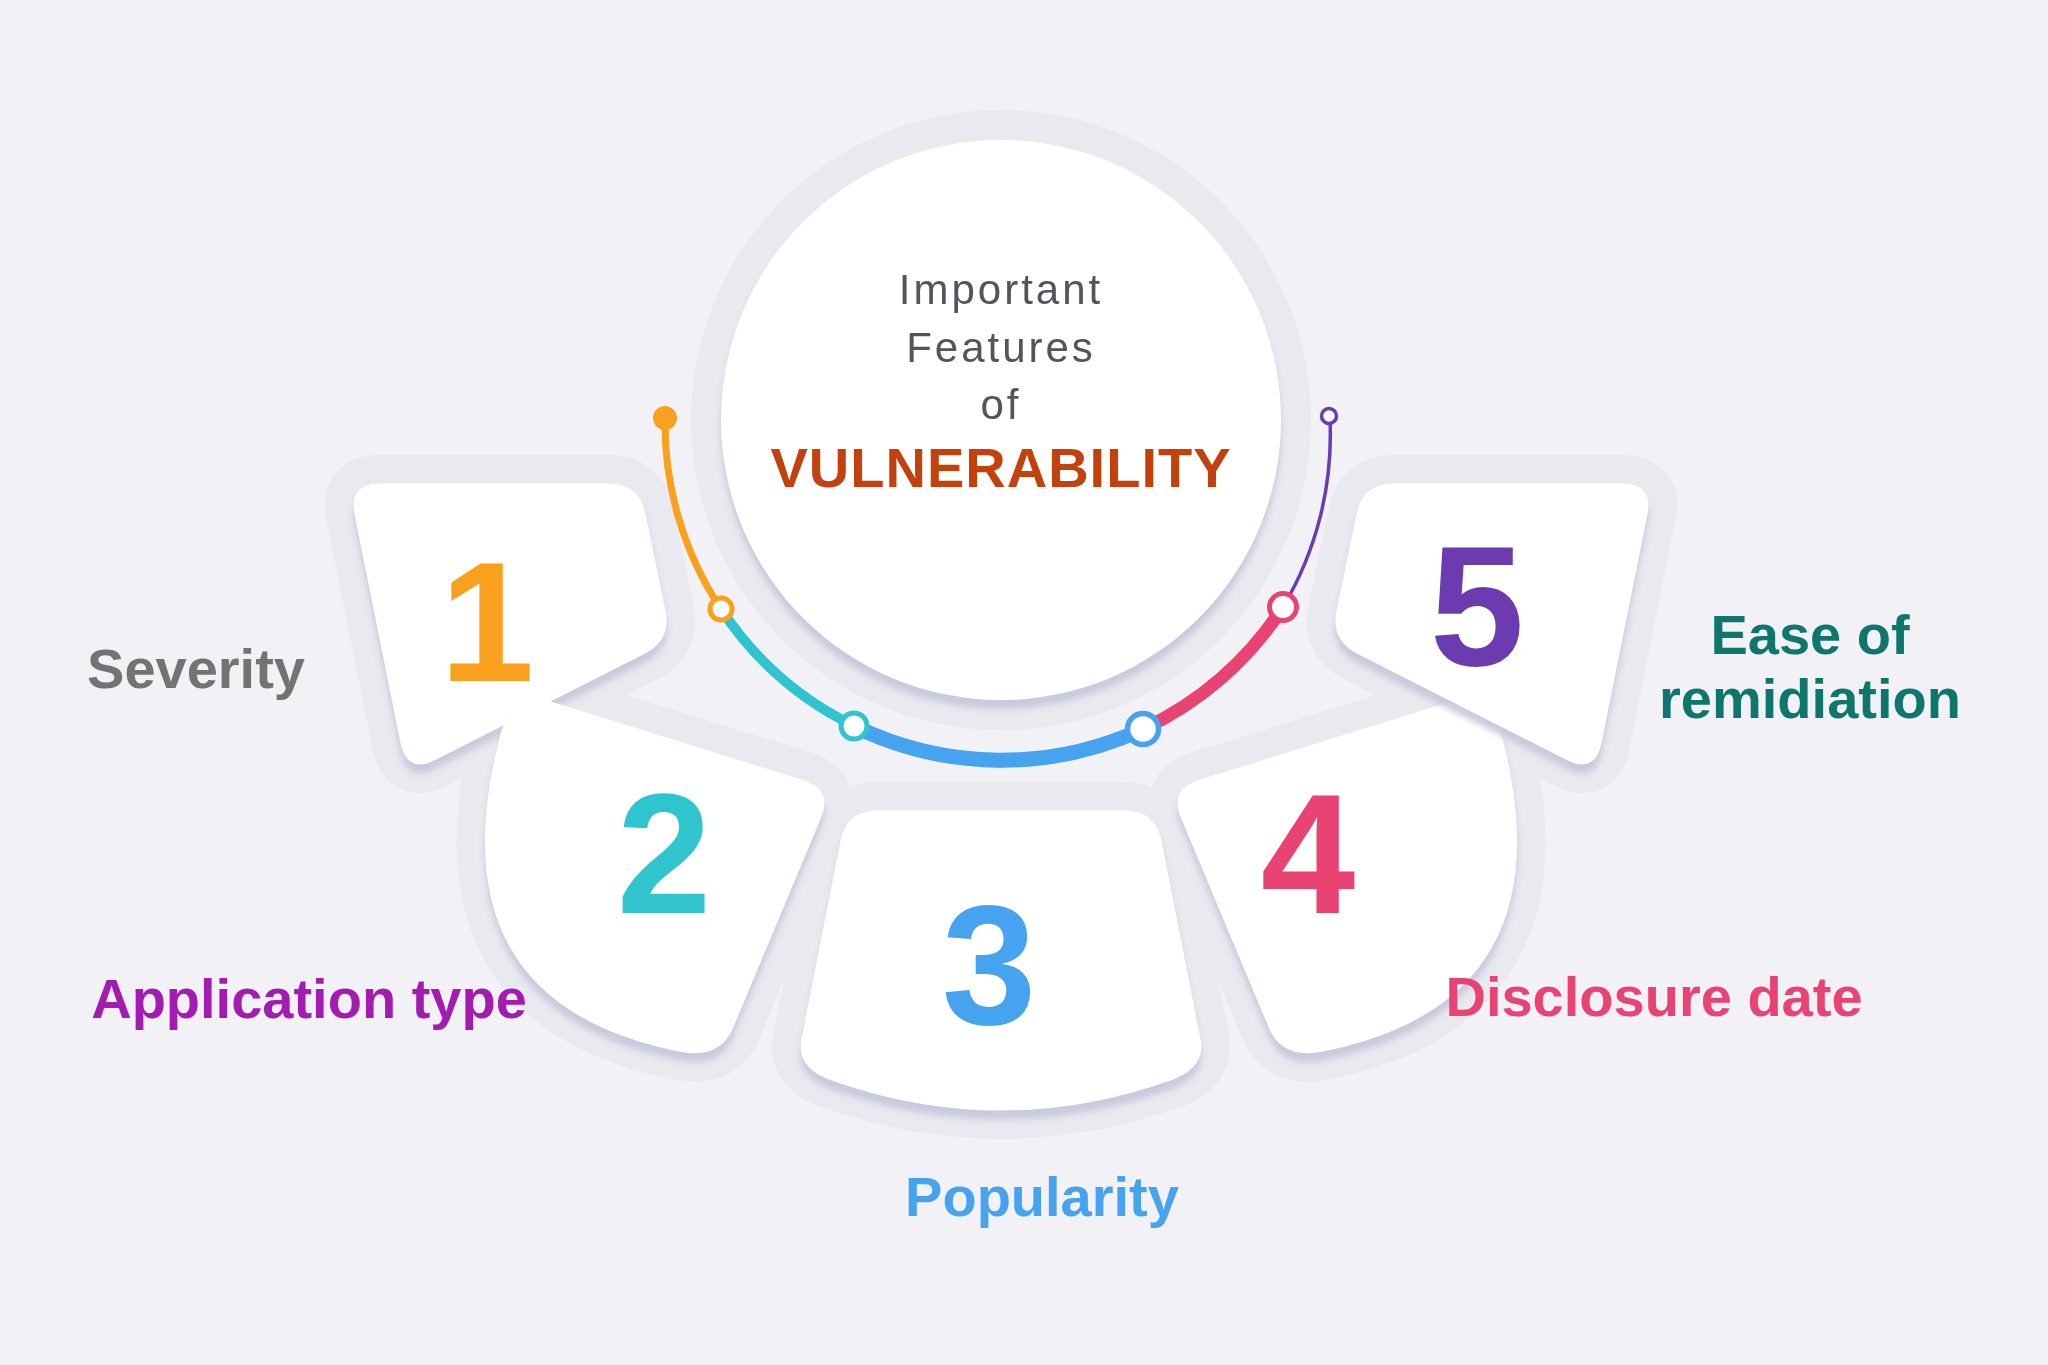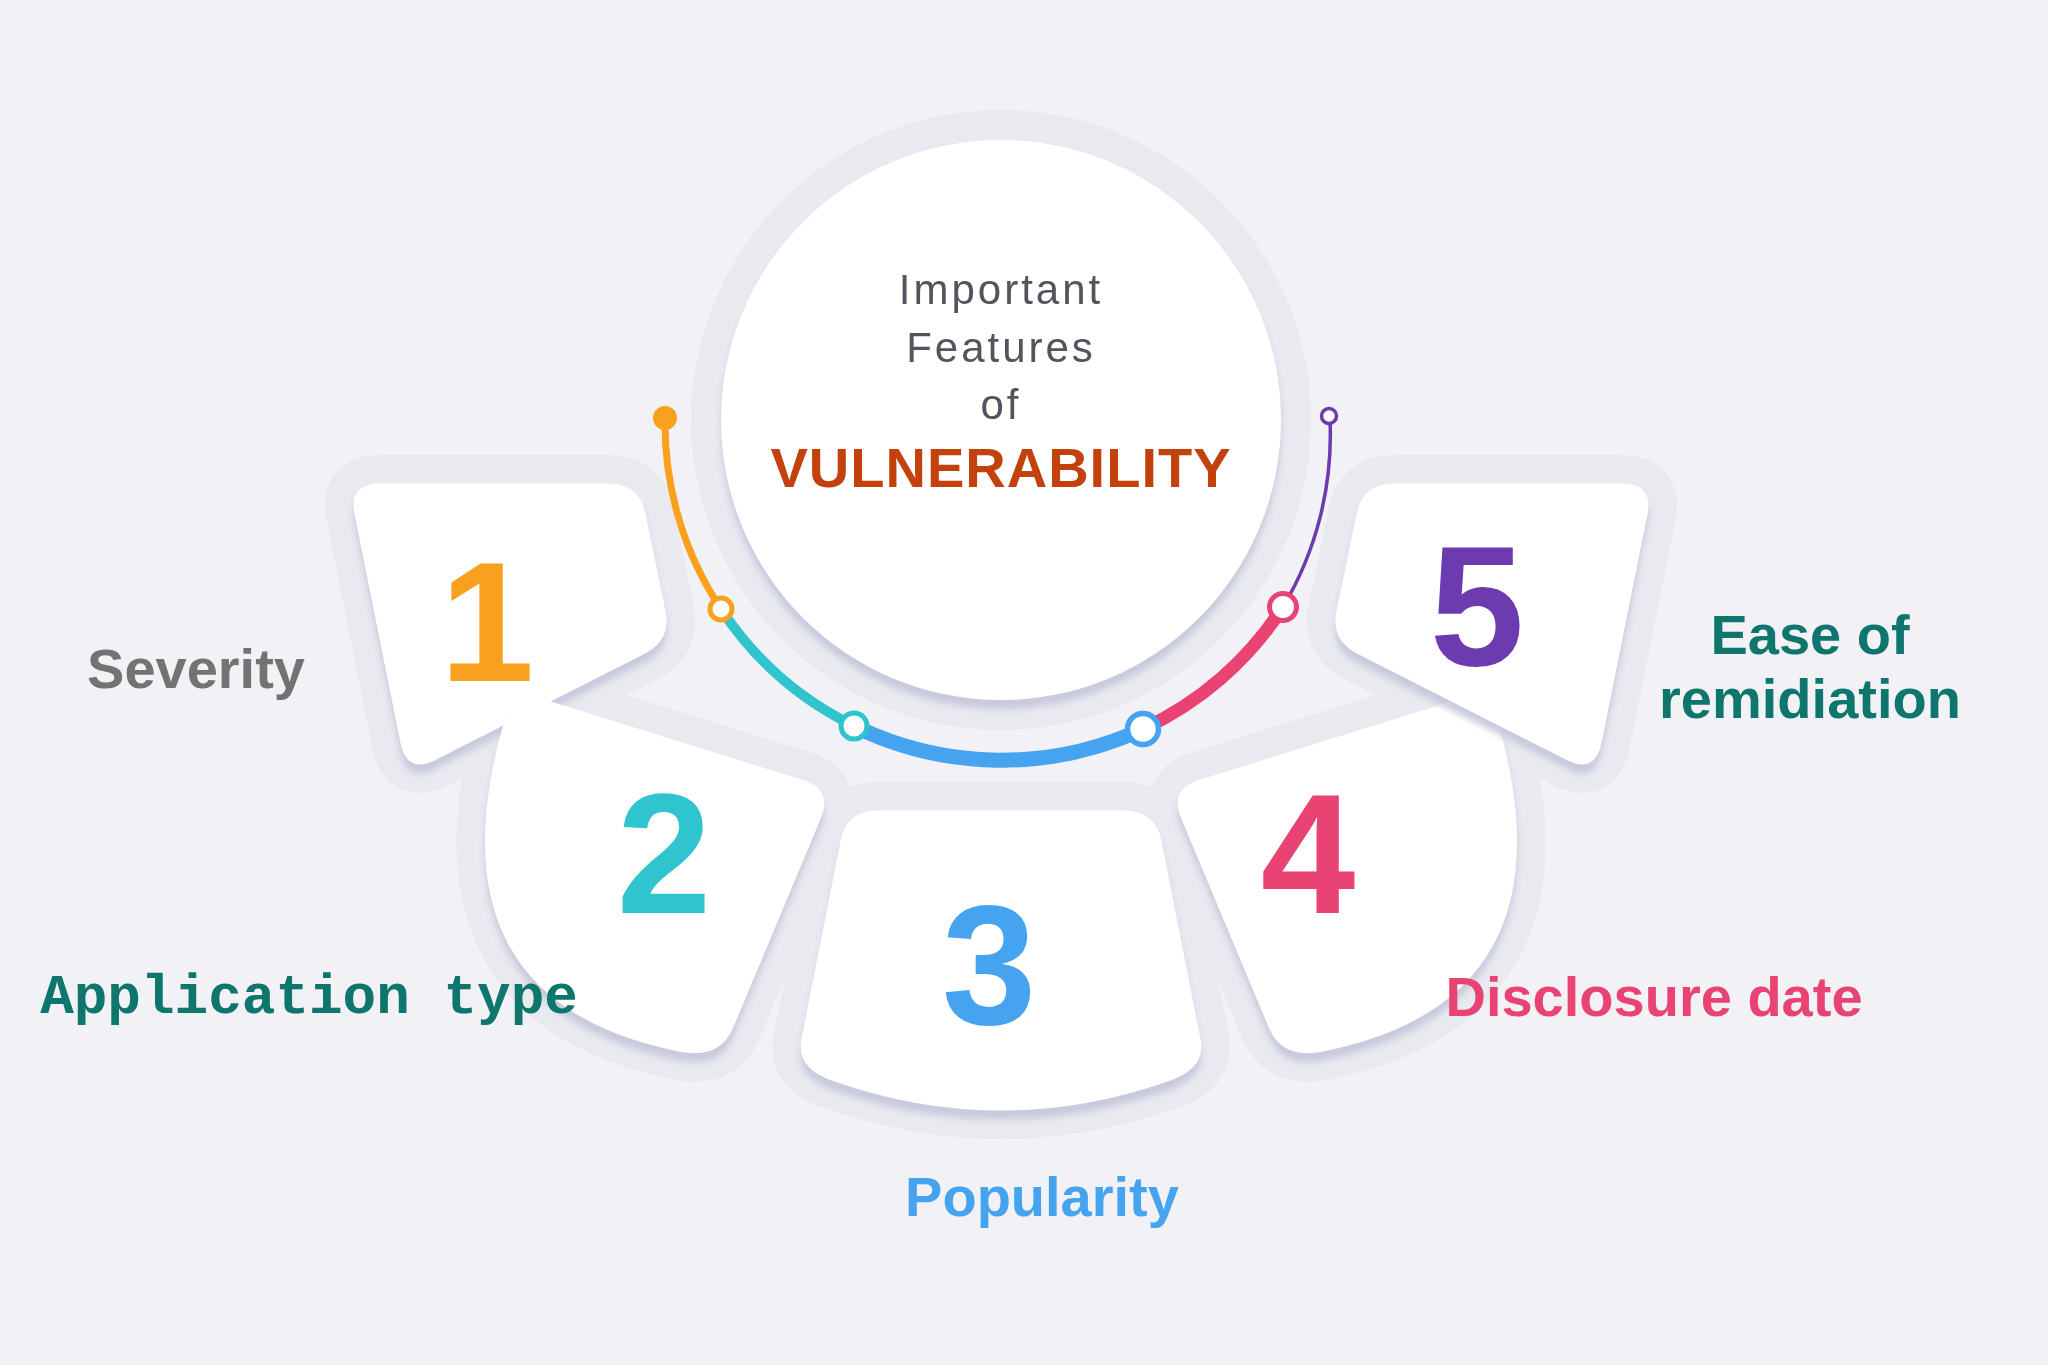--- a/index.html
+++ b/index.html
@@ -94,18 +94,18 @@
   <div class="txt center-line" style="left:1001px;top:405px;">of</div>
   <div class="txt center-highlight" style="left:1001px;top:468px;">VULNERABILITY</div>
 
   <div class="txt big-number" style="left: 487px; top: 622px; color: rgb(249, 161, 30);">1</div>
   <div class="txt big-number" style="left: 664px; top: 854px; color: rgb(47, 196, 206);">2</div>
   <div class="txt big-number" style="left: 989px; top: 965px; color: rgb(70, 163, 240);">3</div>
   <div class="txt big-number" style="left: 1308px; top: 854px; color: rgb(232, 67, 114);">4</div>
   <div class="txt big-number" style="left: 1477px; top: 606px; color: rgb(107, 59, 175);">5</div>
 
   <div class="txt item-label" style="left: 196px; top: 669px; color: #737373;">Severity</div>
-  <div class="txt item-label" style="left: 309px; top: 999px; color: #0f766e; font-family: Liberation Mono, monospace;">Application type</div>
+  <div class="txt item-label" style="left: 309px; top: 999px; color: #a21caf;">Application type</div>
   <div class="txt item-label" style="left: 1042px; top: 1197px; color: rgb(70, 163, 240);">Popularity</div>
   <div class="txt item-label" style="left: 1654px; top: 997px; color: rgb(232, 67, 114);">Disclosure date</div>
   <div class="txt item-label wrap" style="left: 1810px; top: 667px; color: #0f766e;">Ease of remidiation</div>
 
 </div>
 
 </body></html>

